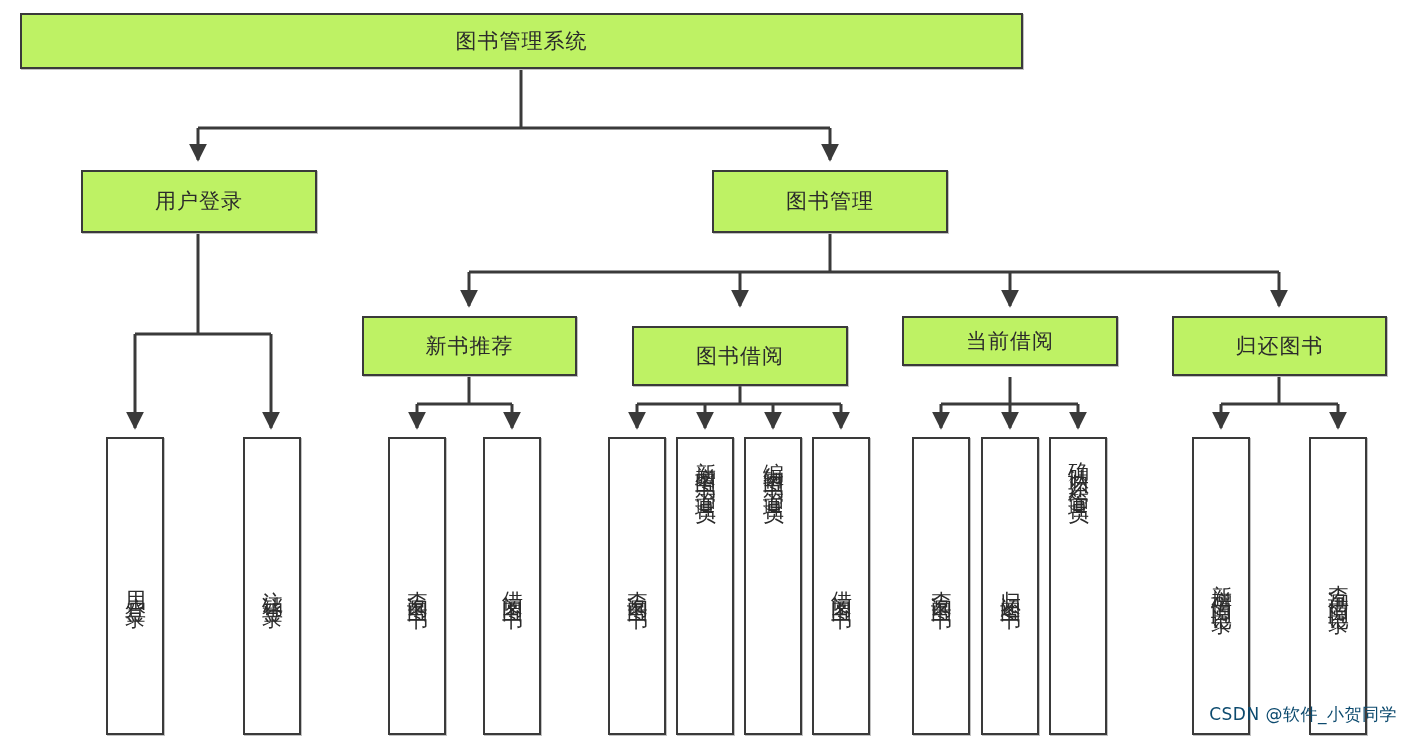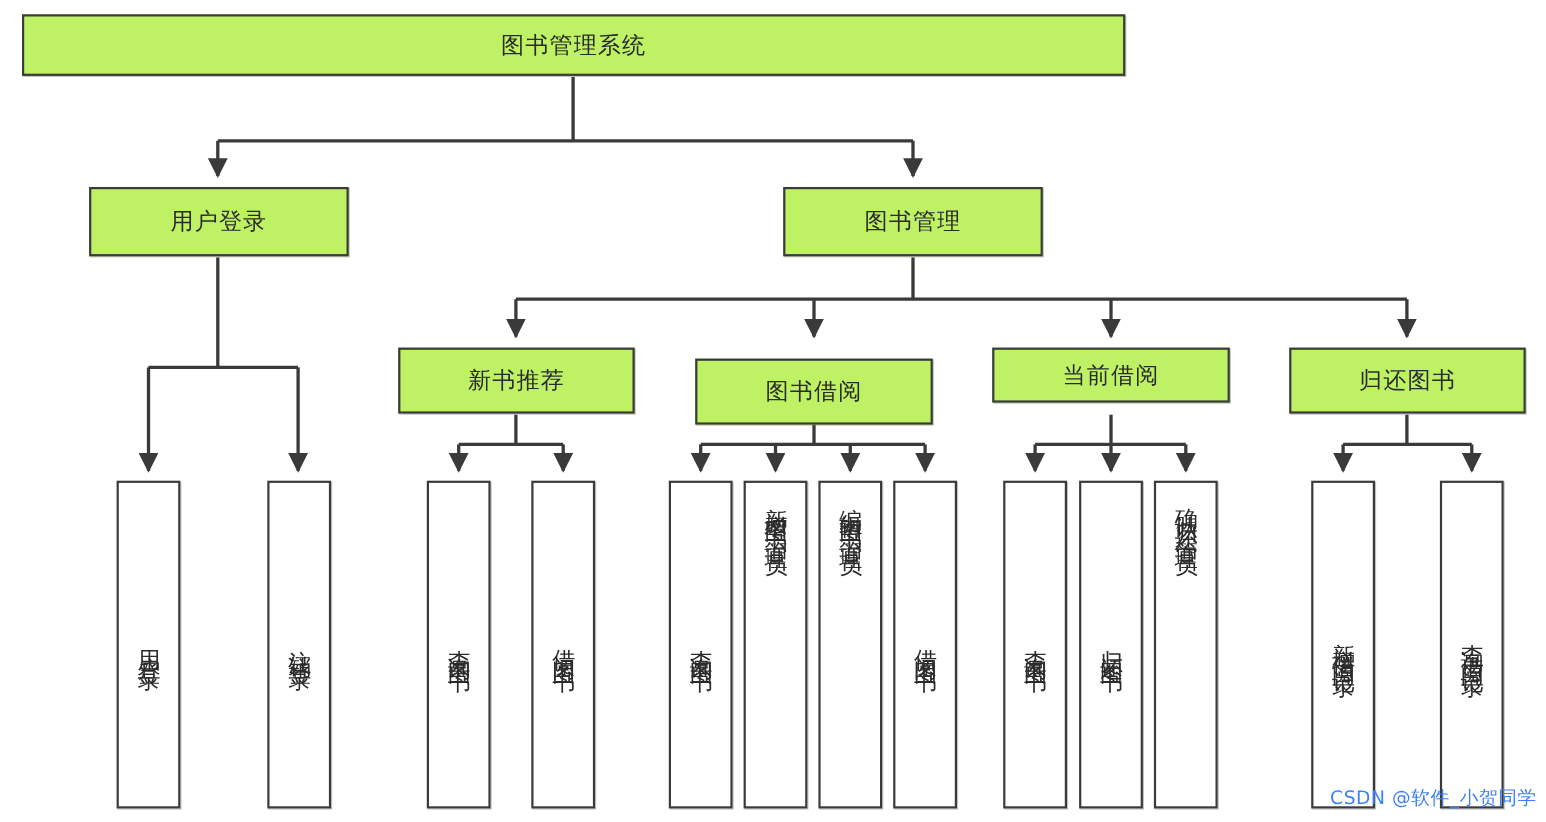--- a/index.html
+++ b/index.html
@@ -58,23 +58,23 @@
     text-orientation: upright;
     font-size: 21px;
     letter-spacing: 6px;
     line-height: 1;
     color: #2b2b2b;
     white-space: nowrap;
   }
   #watermark {
     position: absolute;
     right: 8px;
-    bottom: 10px;
+    bottom: 21px;
     font-size: 17px;
-    color: #3b82f6;
+    color: #0c4a6e;
     letter-spacing: 0.5px;
     white-space: nowrap;
     pointer-events: none;
   }
 </style>
 </head>
 <body>
 
 <div id="diagram-root">
 

